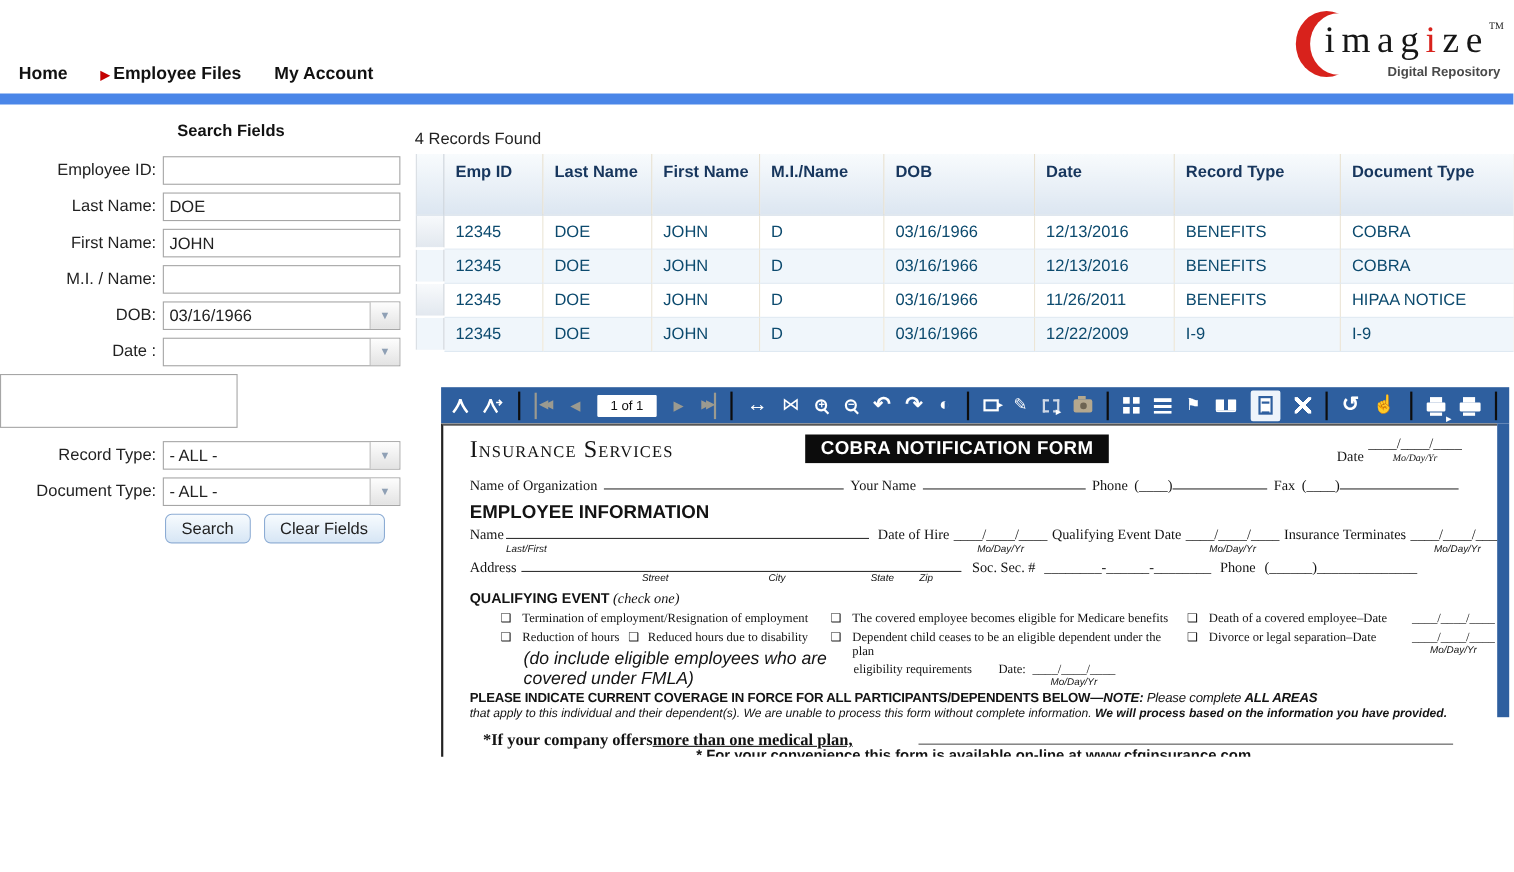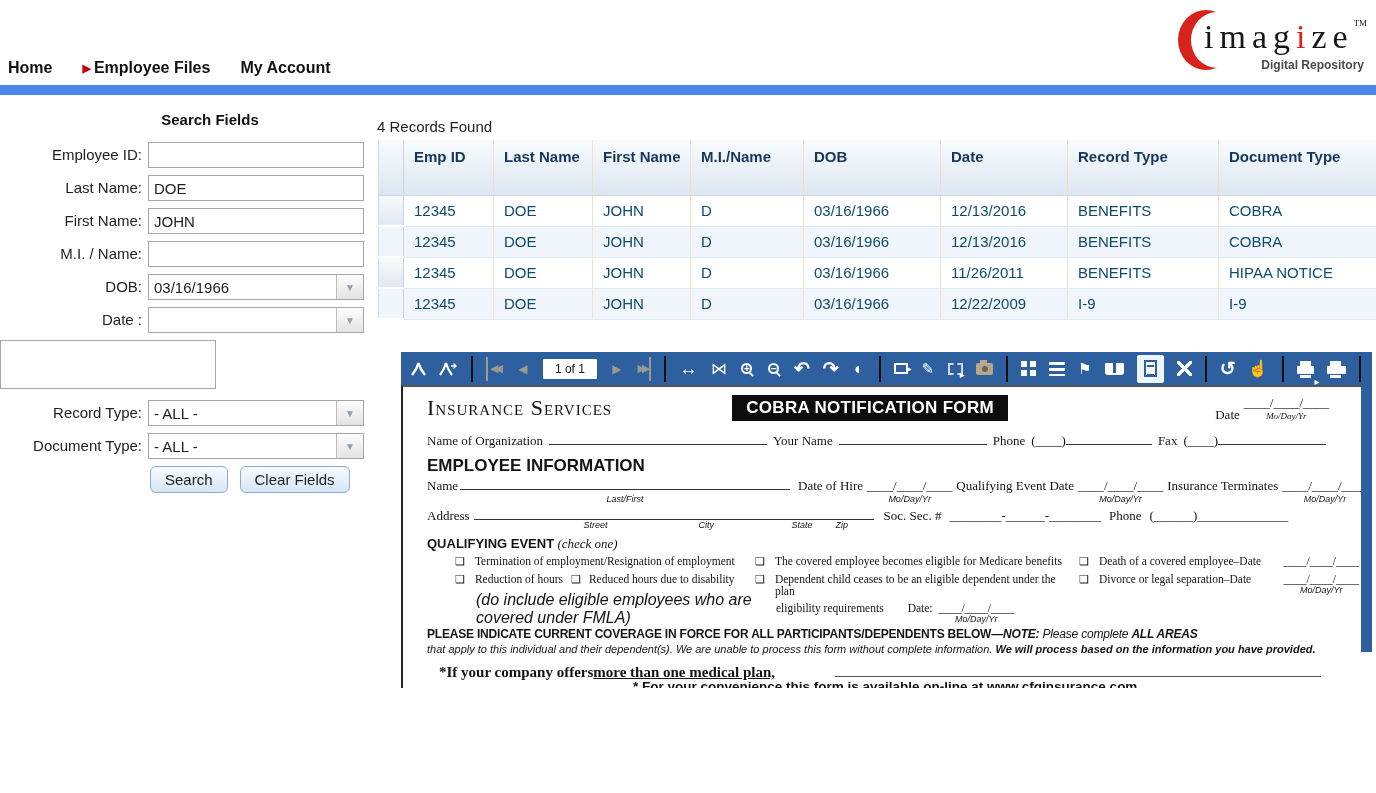--- a/index.html
+++ b/index.html
@@ -1,19 +1,19 @@
 <!DOCTYPE html>
 <html><head>
 <meta charset="utf-8">
 <style>
   * { box-sizing: border-box; margin: 0; padding: 0; }
   html,body { width:1376px; height:793px; background:#fff; font-family:"Liberation Sans", sans-serif; position:relative; overflow:hidden; }
 
   
-  .topnav { position:absolute; top:59px; left:8px; display:flex; align-items:center; gap:30px; font-size:16px; font-weight:bold; color:#111;justify-content:space-between; }
+  .topnav { position:absolute; top:59px; left:17px; display:flex; align-items:center; gap:30px; font-size:16px; font-weight:bold; color:#111;justify-content:space-between; }
   .topnav .nav-item { cursor:pointer; display:flex; align-items:center; }
   .nav-arrow { color:#c40000; font-size:11px; margin-right:3px; }
   .bluebar { position:absolute; top:85px; left:0; width:1376px; height:10px; background:#4a86e8; }
 
   .logo { position:absolute; top:6px; right:8px; width:190px; height:74px; }
   .crescent { position:absolute; left:0; top:4px; width:58px; height:60px; }
   .crescent::before { content:""; position:absolute; left:0; top:0; width:56px; height:60px; background:#d8221c; border-radius:50%; }
   .crescent::after { content:""; position:absolute; left:13px; top:2px; width:52px; height:56px; background:#fff; border-radius:50%; }
   .logo-text { position:absolute; left:26px; top:12px; font-family:"Liberation Serif", serif; font-size:34px; letter-spacing:6px; color:#161616; white-space:nowrap; }
   .logo-text .red { color:#d8221c; }
@@ -83,21 +83,21 @@
   .drow1 { display:flex; align-items:flex-start; padding:8px 14px 0 24px; }
   .company { font-size:22px; letter-spacing:1px; font-variant:small-caps; flex:none; }
   .titlebox { background:#0c0c0c; color:#fff; font-family:"Liberation Sans", sans-serif; font-weight:bold; font-size:17px; letter-spacing:0.3px; padding:3px 14px; margin-left:120px; flex:none; }
   .dateblk { margin-left:auto; font-size:13px; text-align:left; padding-right:14px; }
   .mdy { font-size:9px; font-style:italic; text-align:center; }
   .fl { display:inline-block; border-bottom:1px solid #333; height:12px; vertical-align:baseline; }
   .drow2 { display:flex; align-items:baseline; padding:10px 14px 0 24px; font-size:13px; white-space:nowrap; }
   .drow2 span.gap { margin-left:6px; }
   .empinfo { padding:7px 0 0 24px; font-family:"Liberation Sans", sans-serif; font-weight:bold; font-size:17px; }
   .drow4 { display:flex; align-items:baseline; padding:2px 14px 0 24px; font-size:13px; white-space:nowrap; }
-  .cap-under { display:inline-block; text-align:center; }
+  .cap-under { display:inline-block; }
   .cap-under .cap { font-size:9px; font-style:italic; font-family:"Liberation Sans", sans-serif; }
   .dateb { display:inline-block; text-align:center; font-size:13px; margin:0 4px; }
   .addr-line { position:relative; display:inline-block; }
   .addr-caps { position:absolute; top:12px; left:0; width:100%; font-size:9px; font-style:italic; font-family:"Liberation Sans", sans-serif; }
   .addr-caps span { position:absolute; }
   .qhead { padding:12px 0 0 24px; font-size:13px; }
   .qhead .qb { font-family:"Liberation Sans", sans-serif; font-weight:bold; }
   .qhead .qi { font-style:italic; }
   .qgrid { position:relative; height:62px; margin-top:3px; font-size:11.5px; }
   .qcol { position:absolute; top:0; }

